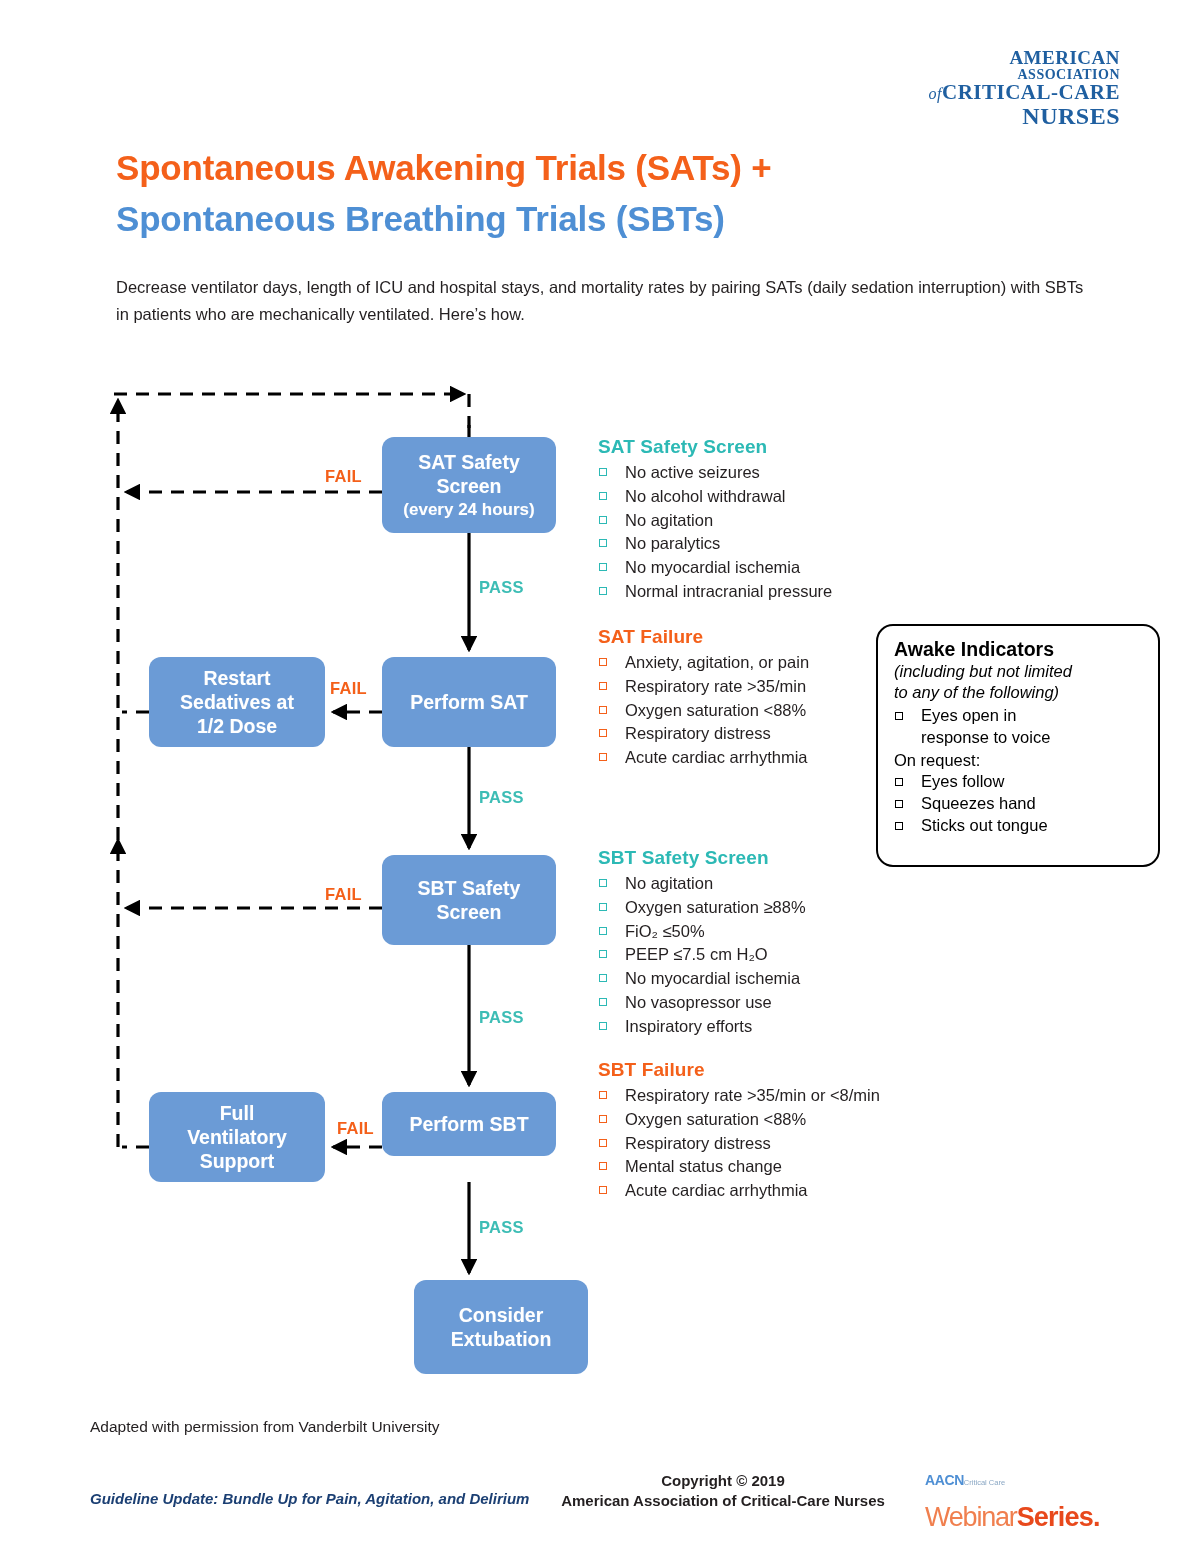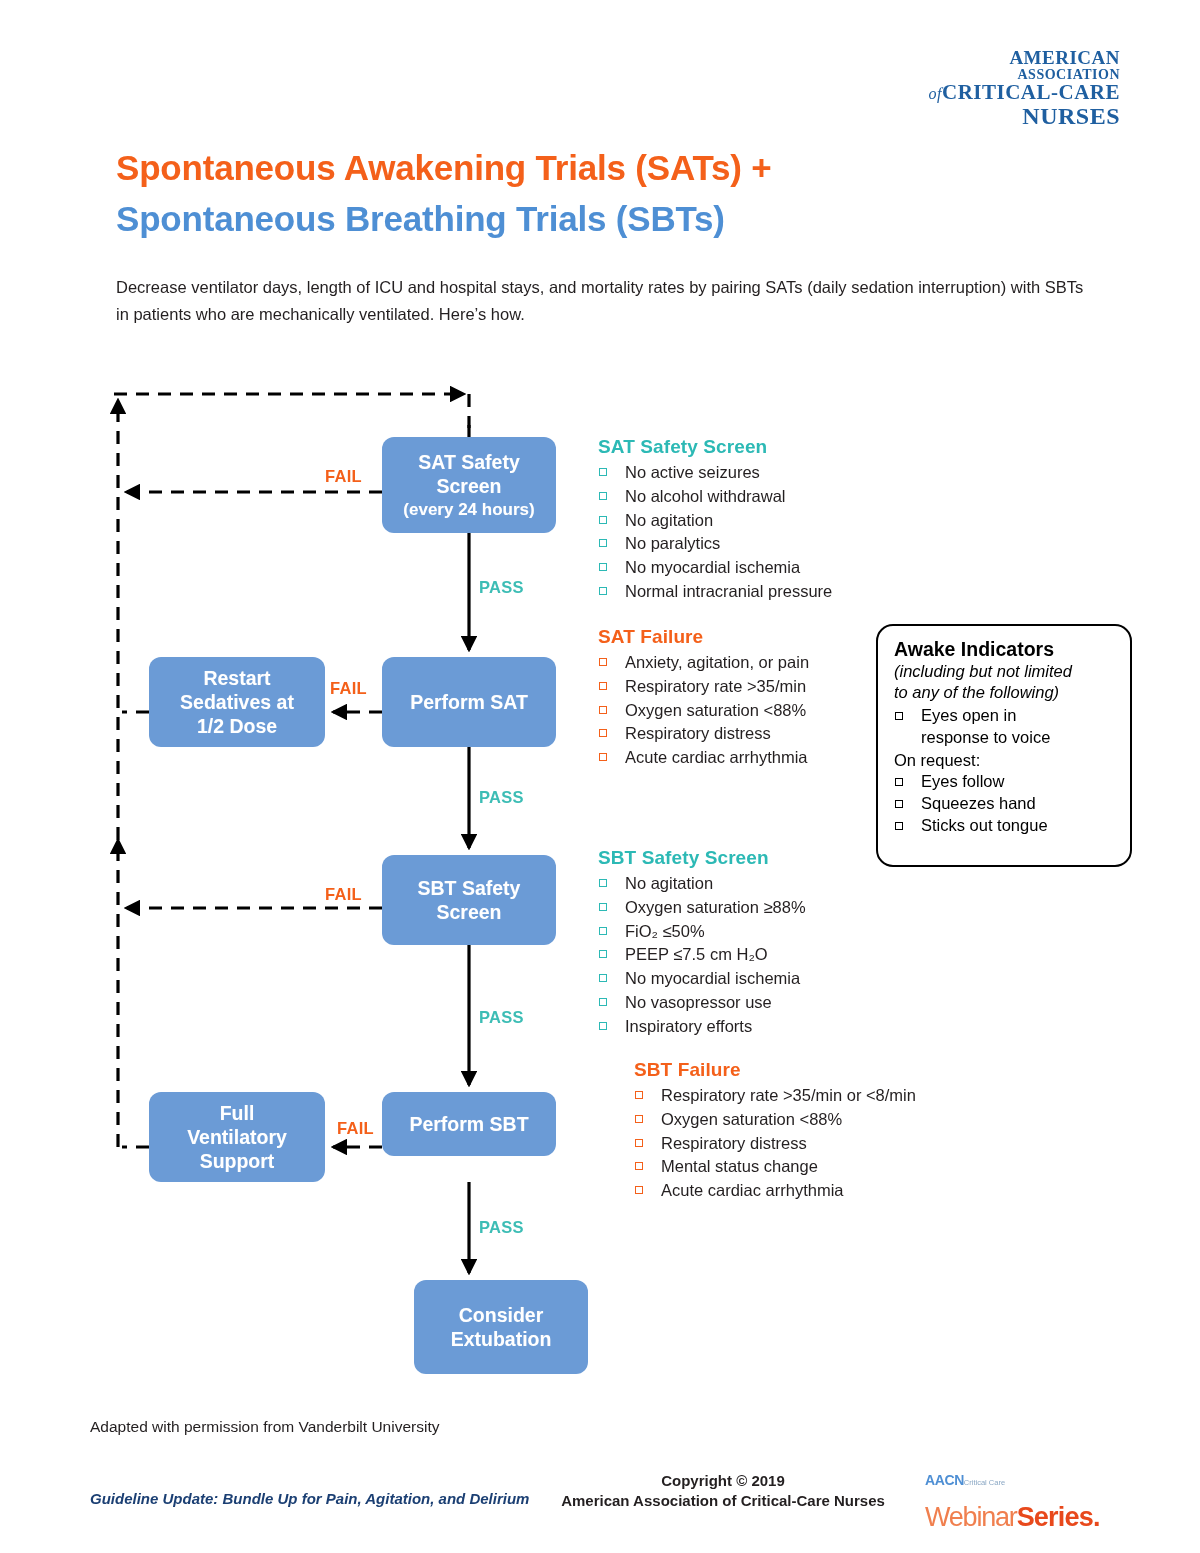--- a/index.html
+++ b/index.html
@@ -156,28 +156,28 @@
     width: 8px;
     height: 8px;
     border: 1.4px solid #2cb9b5;
     box-sizing: border-box;
   }
   .detail.orange li::before { border-color: #f4601a; }
 
   #detail-sat-screen  { left: 598px; top: 436px; }
   #detail-sat-fail    { left: 598px; top: 626px; }
   #detail-sbt-screen  { left: 598px; top: 847px; }
-  #detail-sbt-fail    { left: 634px; top: 1059px; width: 370px; }
+  #detail-sbt-fail    { left: 598px; top: 1059px; width: 370px; }
 
   
   #awake-box {
     position: absolute;
     left: 876px;
     top: 624px;
-    width: 256px;
+    width: 284px;
     height: 243px;
     border: 2.4px solid #000000;
     border-radius: 17px;
     box-sizing: border-box;
     padding: 12px 14px 8px 16px;
   }
   #awake-box h3 {
     margin: 0;
     font-size: 19.5px;
     font-weight: 700;

